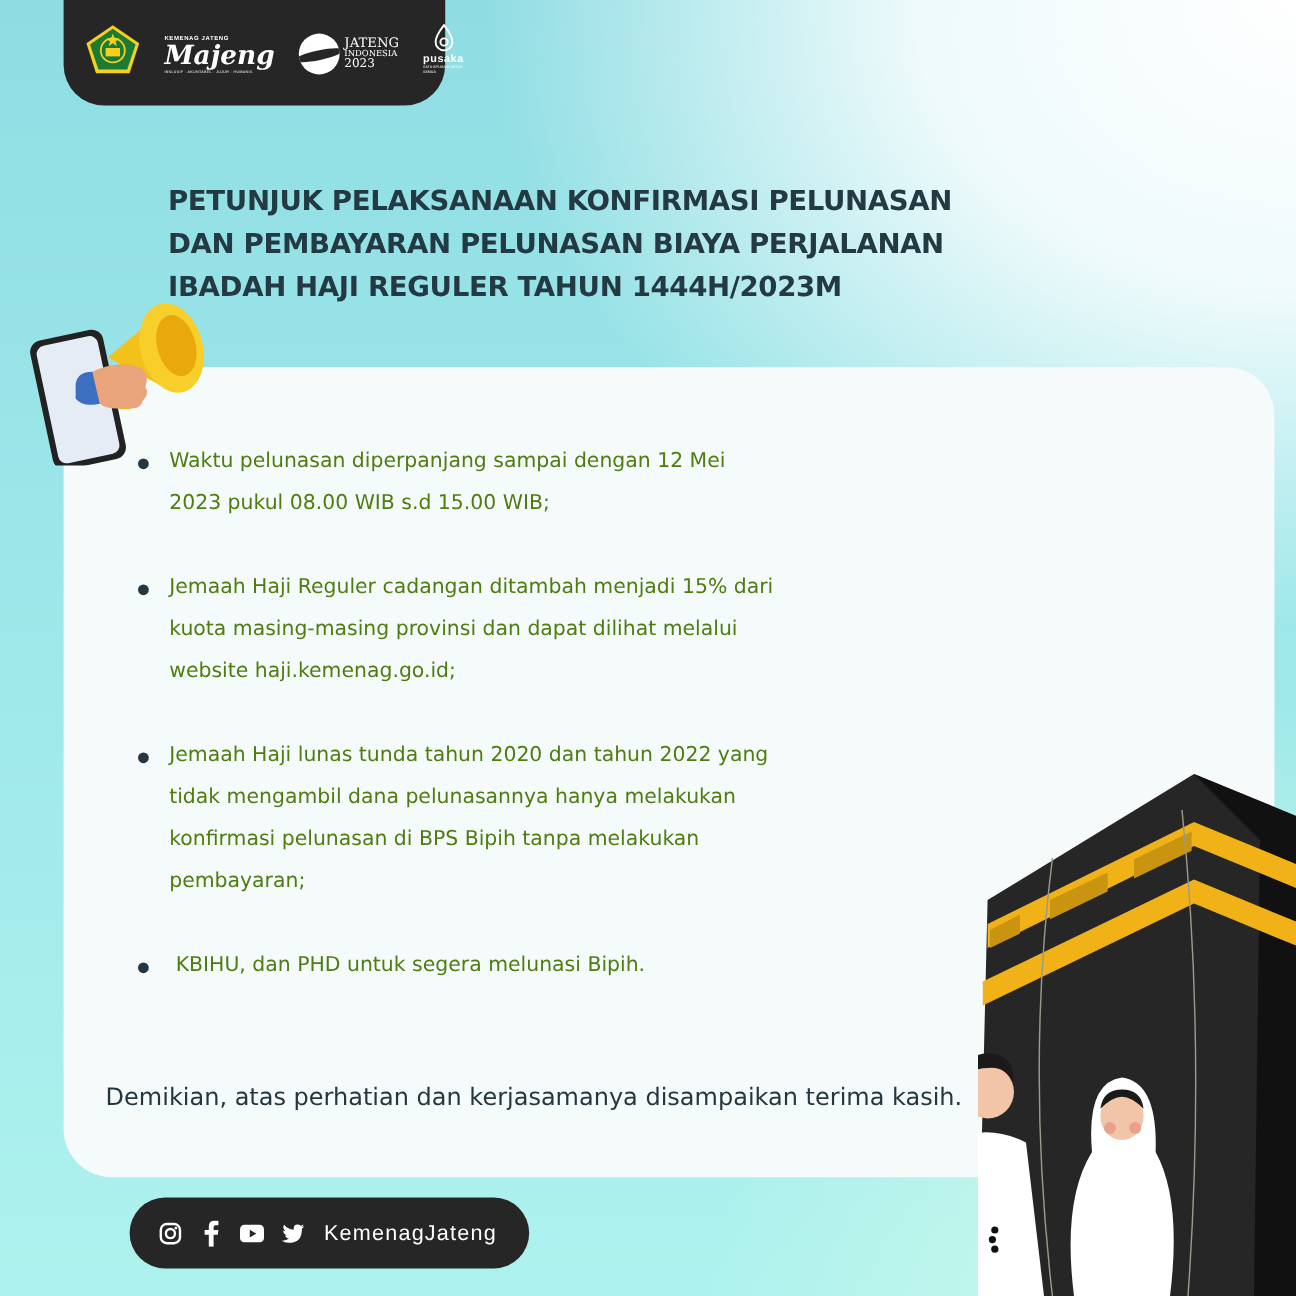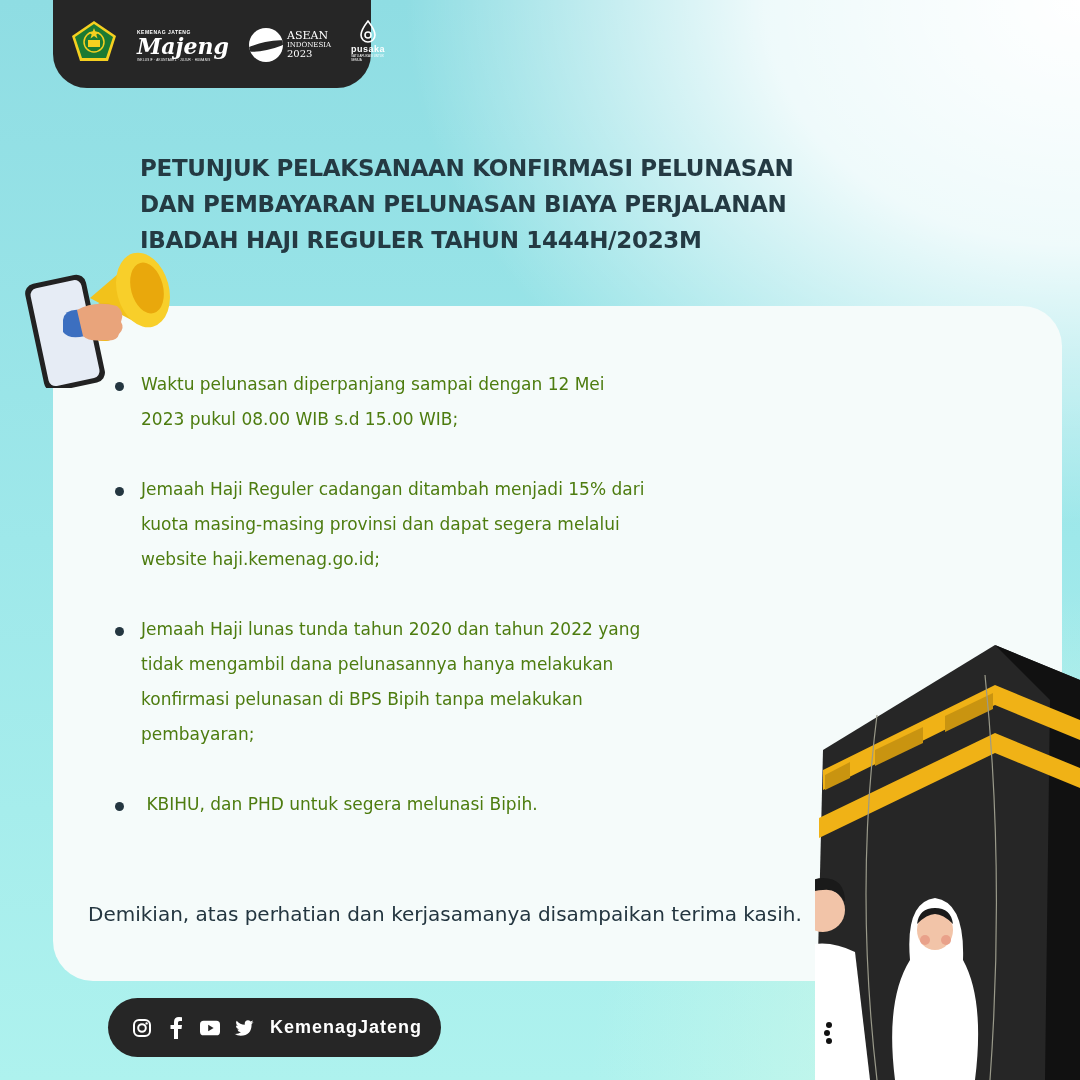--- a/index.html
+++ b/index.html
@@ -58,21 +58,21 @@
   }
 
   .megaphone { position: absolute; left: 25px; top: 228px; width: 160px; height: 160px; }
   .kaaba { position: absolute; left: 815px; top: 640px; width: 265px; height: 440px; }
 
   .social {
     position: absolute; left: 108px; top: 998px; width: 333px; height: 59px;
     background: #262626; border-radius: 30px; display: flex; align-items: center; padding-left: 24px; box-sizing: border-box; gap: 14px;
   }
   .social .ico { width: 20px; height: 20px; display: flex; align-items: center; justify-content: center; }
-  .social .handle { color: #fff; font-family: "Liberation Sans", sans-serif; font-weight: bold; font-size: 18px; letter-spacing: 1px; margin-left: 2px; }
+  .social .handle { color: #fff; font-family: "Liberation Sans", sans-serif; font-weight: normal; font-size: 18px; letter-spacing: 1px; margin-left: 2px; }
 </style>
 </head>
 <body>
 
 <div class="topbar">
   <div class="logo">
     <svg class="kemenag-logo" viewBox="0 0 46 42">
       <polygon points="23,1 45,16 37,41 9,41 1,16" fill="#f5d020"></polygon>
       <polygon points="23,4 42,17 35,38 11,38 4,17" fill="#1b7a33"></polygon>
       <circle cx="23" cy="22" r="10" fill="none" stroke="#f5d020" stroke-width="1.5"></circle>
@@ -81,21 +81,21 @@
     </svg>
   </div>
   <div class="logo majeng">
     <span class="small">KEMENAG JATENG</span>
     <span class="big">Majeng</span>
     <span class="tag">INKLUSIF · AKUNTABEL · JUJUR · HUMANIS</span>
   </div>
   <div class="logo asean">
     <div class="asean-circle"></div>
     <div class="asean-text">
-      <span class="a1">ASEAN</span>
+      <span class="a1">JATENG</span>
       <span class="a2">INDONESIA</span>
       <span class="a3">2023</span>
     </div>
   </div>
   <div class="logo pusaka">
     <svg class="pusaka-drop" viewBox="0 0 18 24">
       <path d="M9 1 C9 1 2 10 2 15 A7 7 0 0 0 16 15 C16 10 9 1 9 1 Z" fill="none" stroke="#fff" stroke-width="1.6"></path>
       <circle cx="9" cy="15" r="3" fill="none" stroke="#fff" stroke-width="1.6"></circle>
     </svg>
     <span class="p1">pusaka</span>
@@ -124,21 +124,21 @@
   <path d="M52 82 Q70 72 92 78 Q100 84 96 94 Q100 100 94 106 Q92 114 80 112 Q64 114 58 108 Z" fill="#e9a47b"></path>
 </svg>
 
 <ul class="bullets">
   <li>
     <span>Waktu pelunasan diperpanjang sampai dengan 12 Mei</span>
     <span>2023 pukul 08.00 WIB s.d 15.00 WIB;</span>
   </li>
   <li>
     <span>Jemaah Haji Reguler cadangan ditambah menjadi 15% dari</span>
-    <span>kuota masing-masing provinsi dan dapat segera melalui</span>
+    <span>kuota masing-masing provinsi dan dapat dilihat melalui</span>
     <span>website haji.kemenag.go.id;</span>
   </li>
   <li>
     <span>Jemaah Haji lunas tunda tahun 2020 dan tahun 2022 yang</span>
     <span>tidak mengambil dana pelunasannya hanya melakukan</span>
     <span>konfirmasi pelunasan di BPS Bipih tanpa melakukan</span>
     <span>pembayaran;</span>
   </li>
   <li>
     <span style="white-space:pre;"> KBIHU, dan PHD untuk segera melunasi Bipih.</span>

